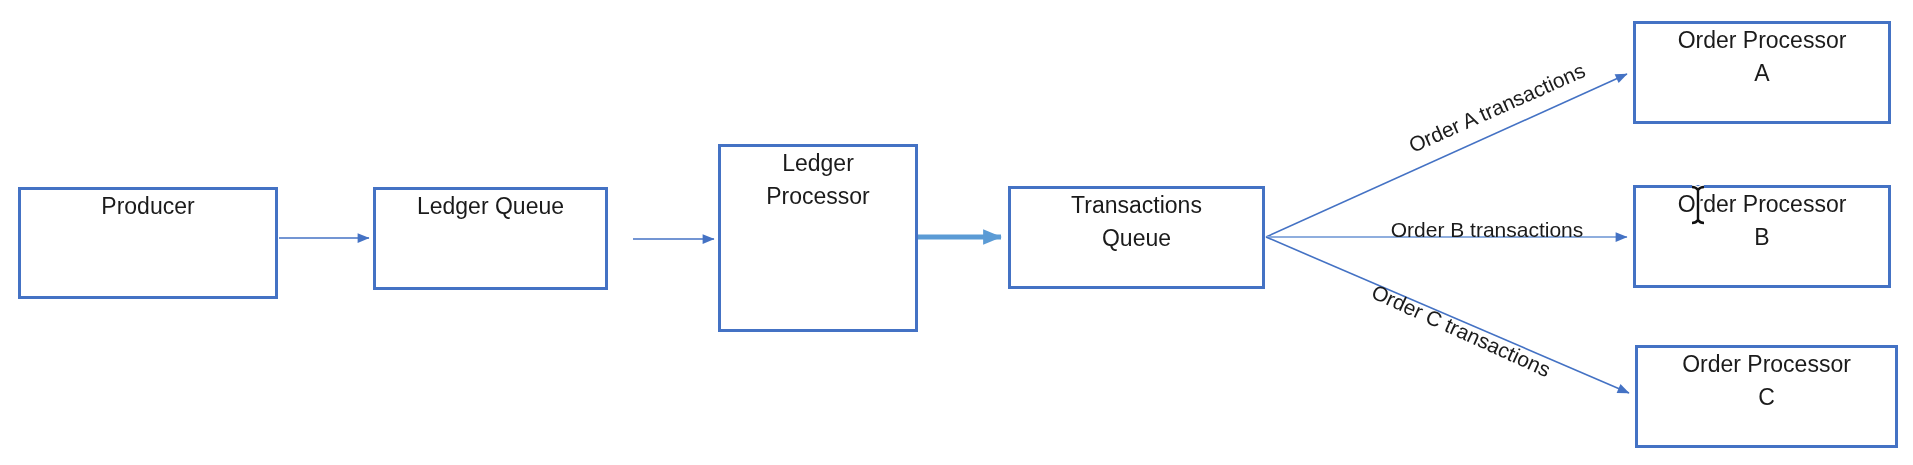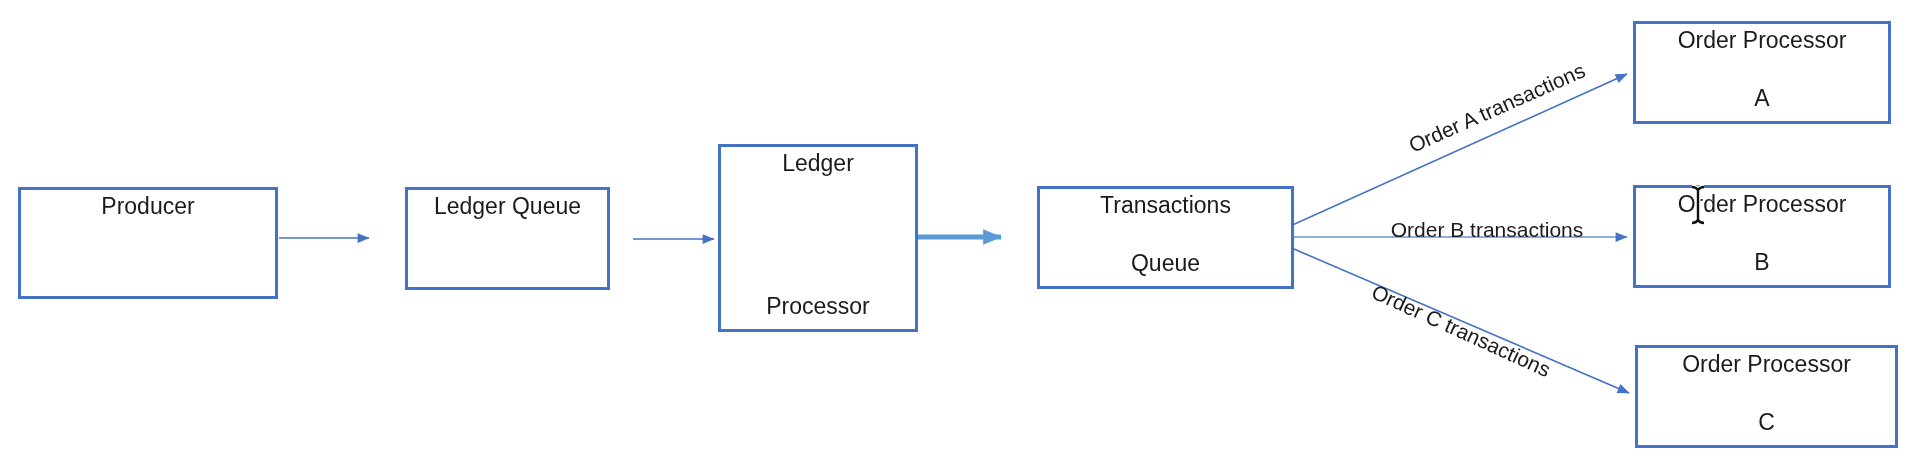--- a/index.html
+++ b/index.html
@@ -12,21 +12,21 @@
     overflow:hidden;
   }
   .node{
     position:absolute;
     box-sizing:border-box;
     border:3px solid #4472C4;
     background:#ffffff;
     display:flex;
     flex-direction:column;
     align-items:center;
-    justify-content:space-between;
+    justify-content:flex-start;
     text-align:center;
     font-size:23px;
     line-height:33px;
     padding-bottom:6px;
   }
   .node span{display:block;white-space:nowrap;}
   #edges{position:absolute;left:0;top:0;}
   .edge-label{
     position:absolute;
     font-size:21px;
@@ -54,30 +54,30 @@
     <line x1="893" y1="237" x2="1001" y2="237" stroke="#5B9BD5" stroke-width="5" marker-end="url(#mArrowBig)"></line>
     <line x1="1266" y1="237" x2="1627" y2="74" stroke="#4472C4" stroke-width="1.6" marker-end="url(#mArrow)"></line>
     <line x1="1266" y1="237" x2="1627" y2="237" stroke="#8FAEDE" stroke-width="2" marker-end="url(#mArrow)"></line>
     <line x1="1266" y1="237" x2="1629" y2="393" stroke="#4472C4" stroke-width="1.6" marker-end="url(#mArrow)"></line>
   </svg>
 
   <div class="node" style="left:18px;top:187px;width:260px;height:112px;">
     <span>Producer</span>
   </div>
 
-  <div class="node" style="left:373px;top:187px;width:205px;height:103px;margin-left:32px;">
+  <div class="node" style="left:373px;top:187px;width:235px;height:103px;">
     <span>Ledger Queue</span>
   </div>
 
   <div class="node" style="left:718px;top:144px;width:200px;height:188px;">
     <span>Ledger</span>
     <span>Processor</span>
   </div>
 
-  <div class="node" style="left:1008px;top:186px;width:257px;height:103px;margin-left:29px;">
+  <div class="node" style="left:1008px;top:186px;width:257px;height:103px;">
     <span>Transactions</span>
     <span>Queue</span>
   </div>
 
   <div class="node" style="left:1633px;top:21px;width:258px;height:103px;">
     <span>Order Processor</span>
     <span>A</span>
   </div>
 
   <div class="node" style="left:1633px;top:185px;width:258px;height:103px;">

